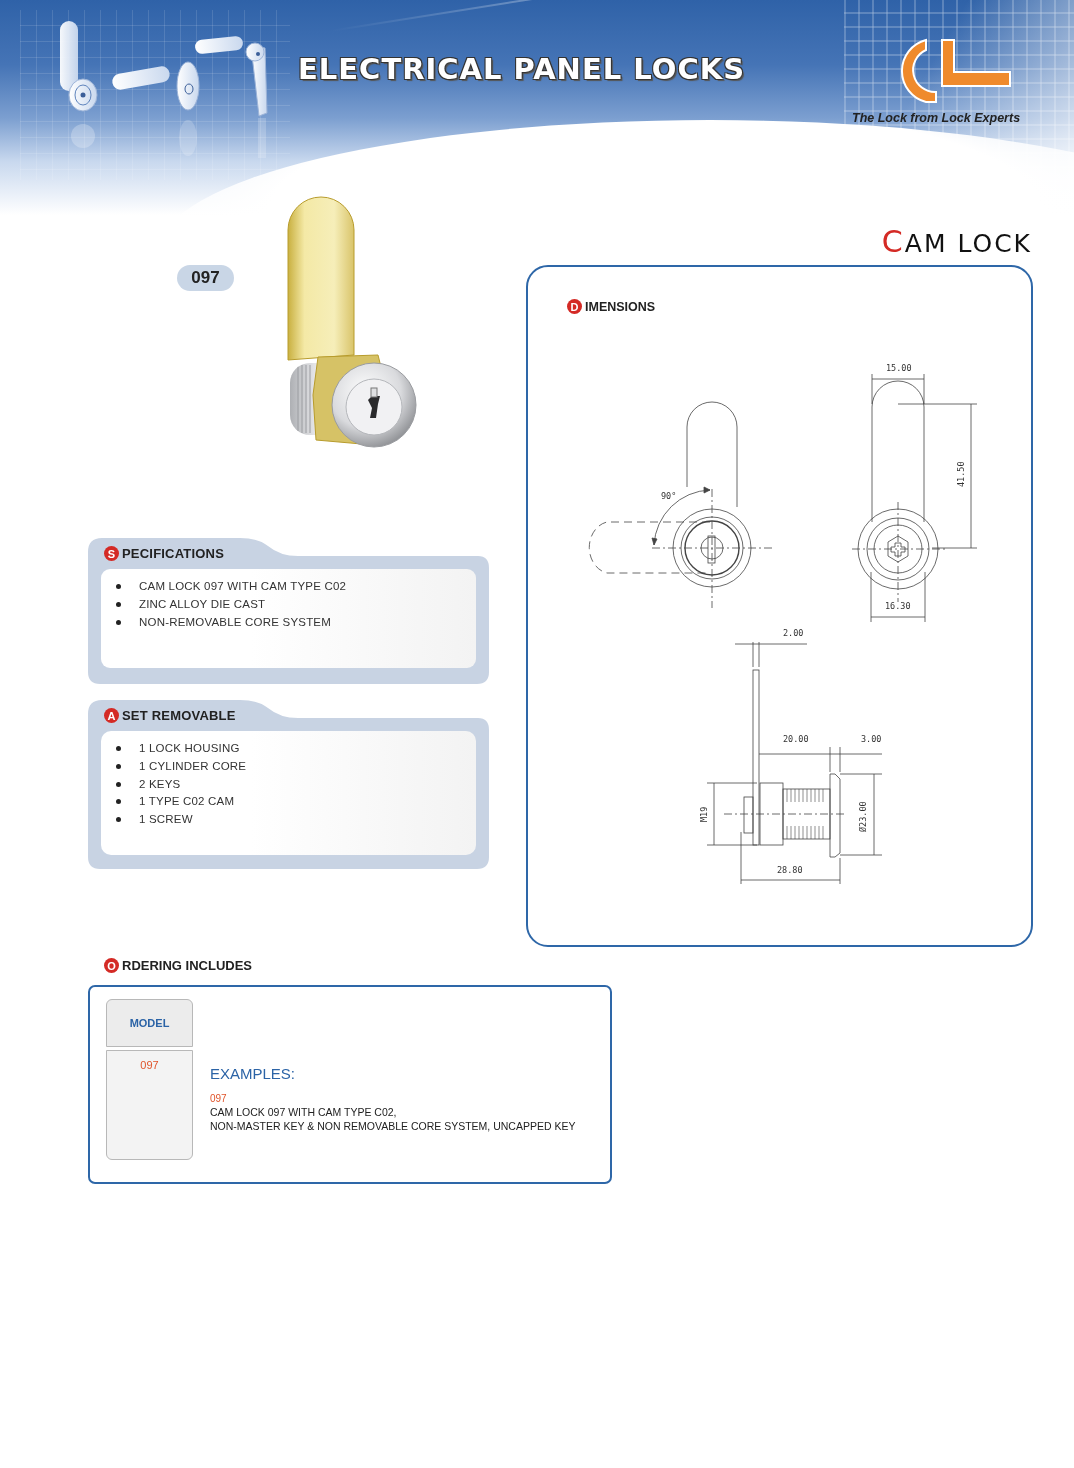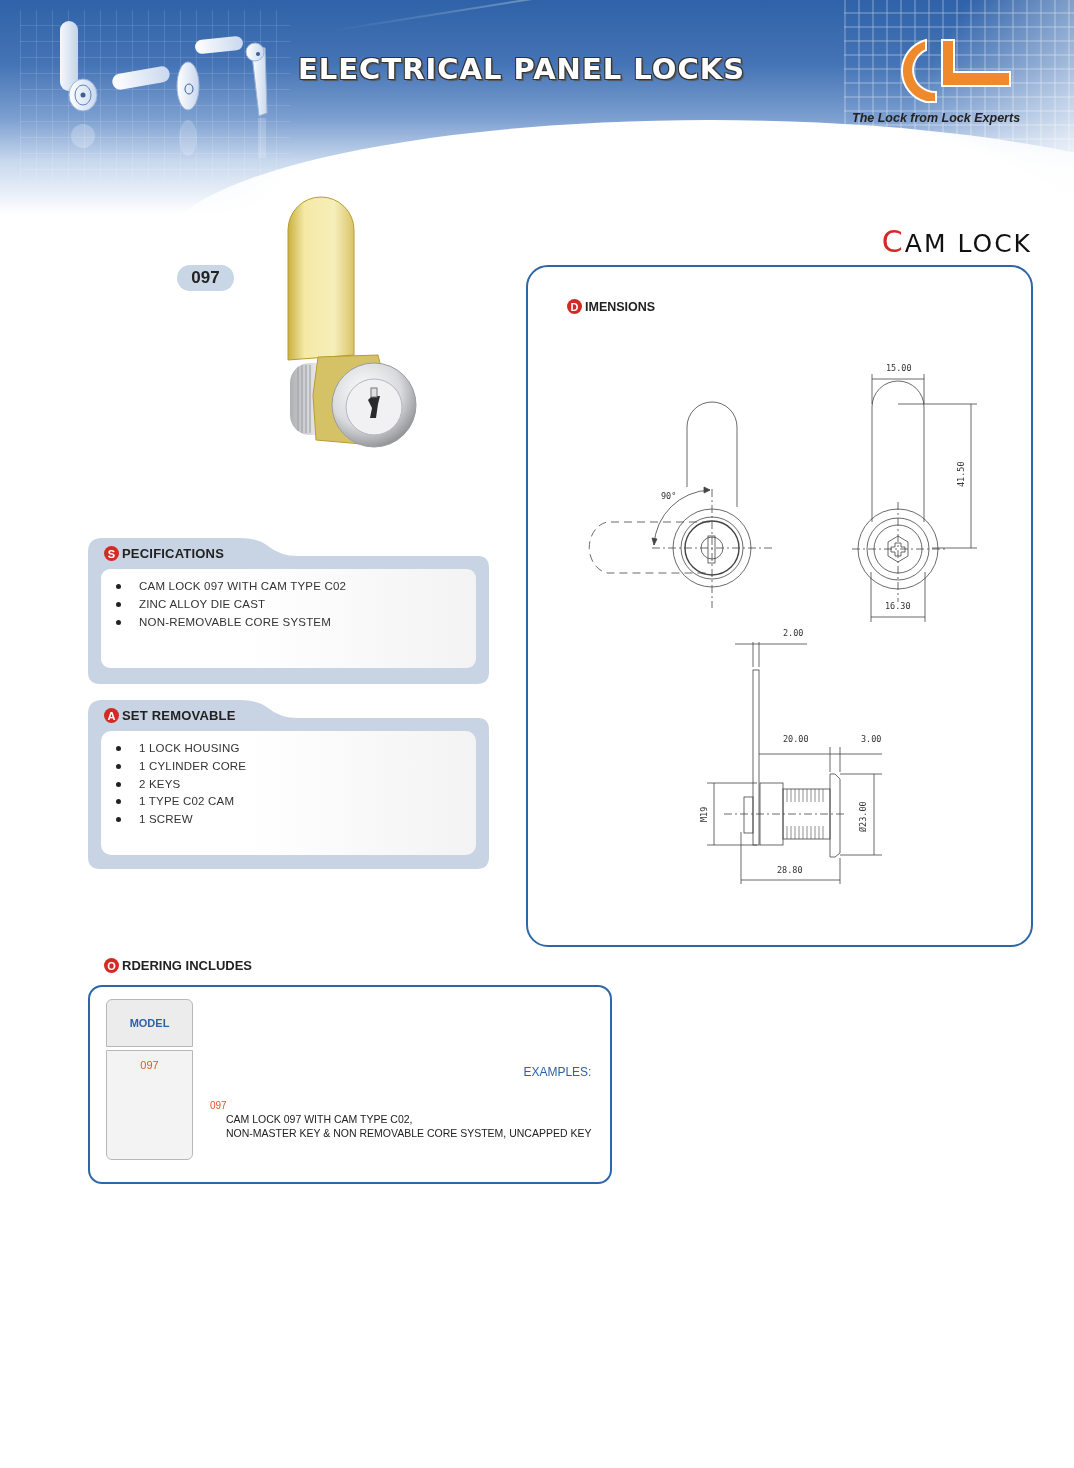--- a/index.html
+++ b/index.html
@@ -107,37 +107,37 @@
   .dims-svg { position: absolute; left: 0; top: 0; }
   .dim-label { font-family: "DejaVu Sans Mono", monospace; font-size: 8.5px; fill: #333; }
 
   
   .order-heading {
     position: absolute; left: 104px; top: 958px; display: flex; align-items: center;
     font-weight: bold; font-size: 13px; color: #222;
   }
   .order-box {
     position: absolute; left: 88px; top: 985px; width: 524px; height: 199px;
-    border: 2px solid #2e67a8; border-radius: 14px; background: #fff;
+    border: 2px solid #2e67a8; border-radius: 7px; background: #fff;
   }
   .model-head {
     position: absolute; left: 16px; top: 12px; width: 87px; height: 48px;
     border: 1px solid #b8b8b8; border-radius: 6px 6px 0 0; background: #ececec;
     display: flex; align-items: center; justify-content: center;
     font-weight: bold; font-size: 11px; color: #2b63a6;
   }
   .model-body {
     position: absolute; left: 16px; top: 63px; width: 87px; height: 110px;
     border: 1px solid #b8b8b8; border-radius: 0 0 6px 6px; background: #f3f3f3;
     text-align: center; padding-top: 8px; font-size: 11px; color: #e0542a;
   }
   .examples { position: absolute; left: 120px; top: 78px; }
-  .examples .ex-label { font-size: 12px; color: #2b63a6; margin-bottom: 20px; text-align: right; }
+  .examples .ex-label { font-size: 15px; color: #2b63a6; margin-bottom: 10px; }
   .examples .ex-code { font-size: 10px; color: #e0542a; line-height: 13px; }
-  .examples .ex-line { font-size: 10.5px; color: #222; line-height: 14px; margin-left: 16px; }
+  .examples .ex-line { font-size: 10.5px; color: #222; line-height: 14px; }
 </style>
 </head>
 <body>
 
 <div class="banner">
   <div class="leftgrid"></div>
   <div class="grid"></div>
   <div class="grid-fade"></div>
   <div class="swoosh"></div>
   <div class="streak"></div>

